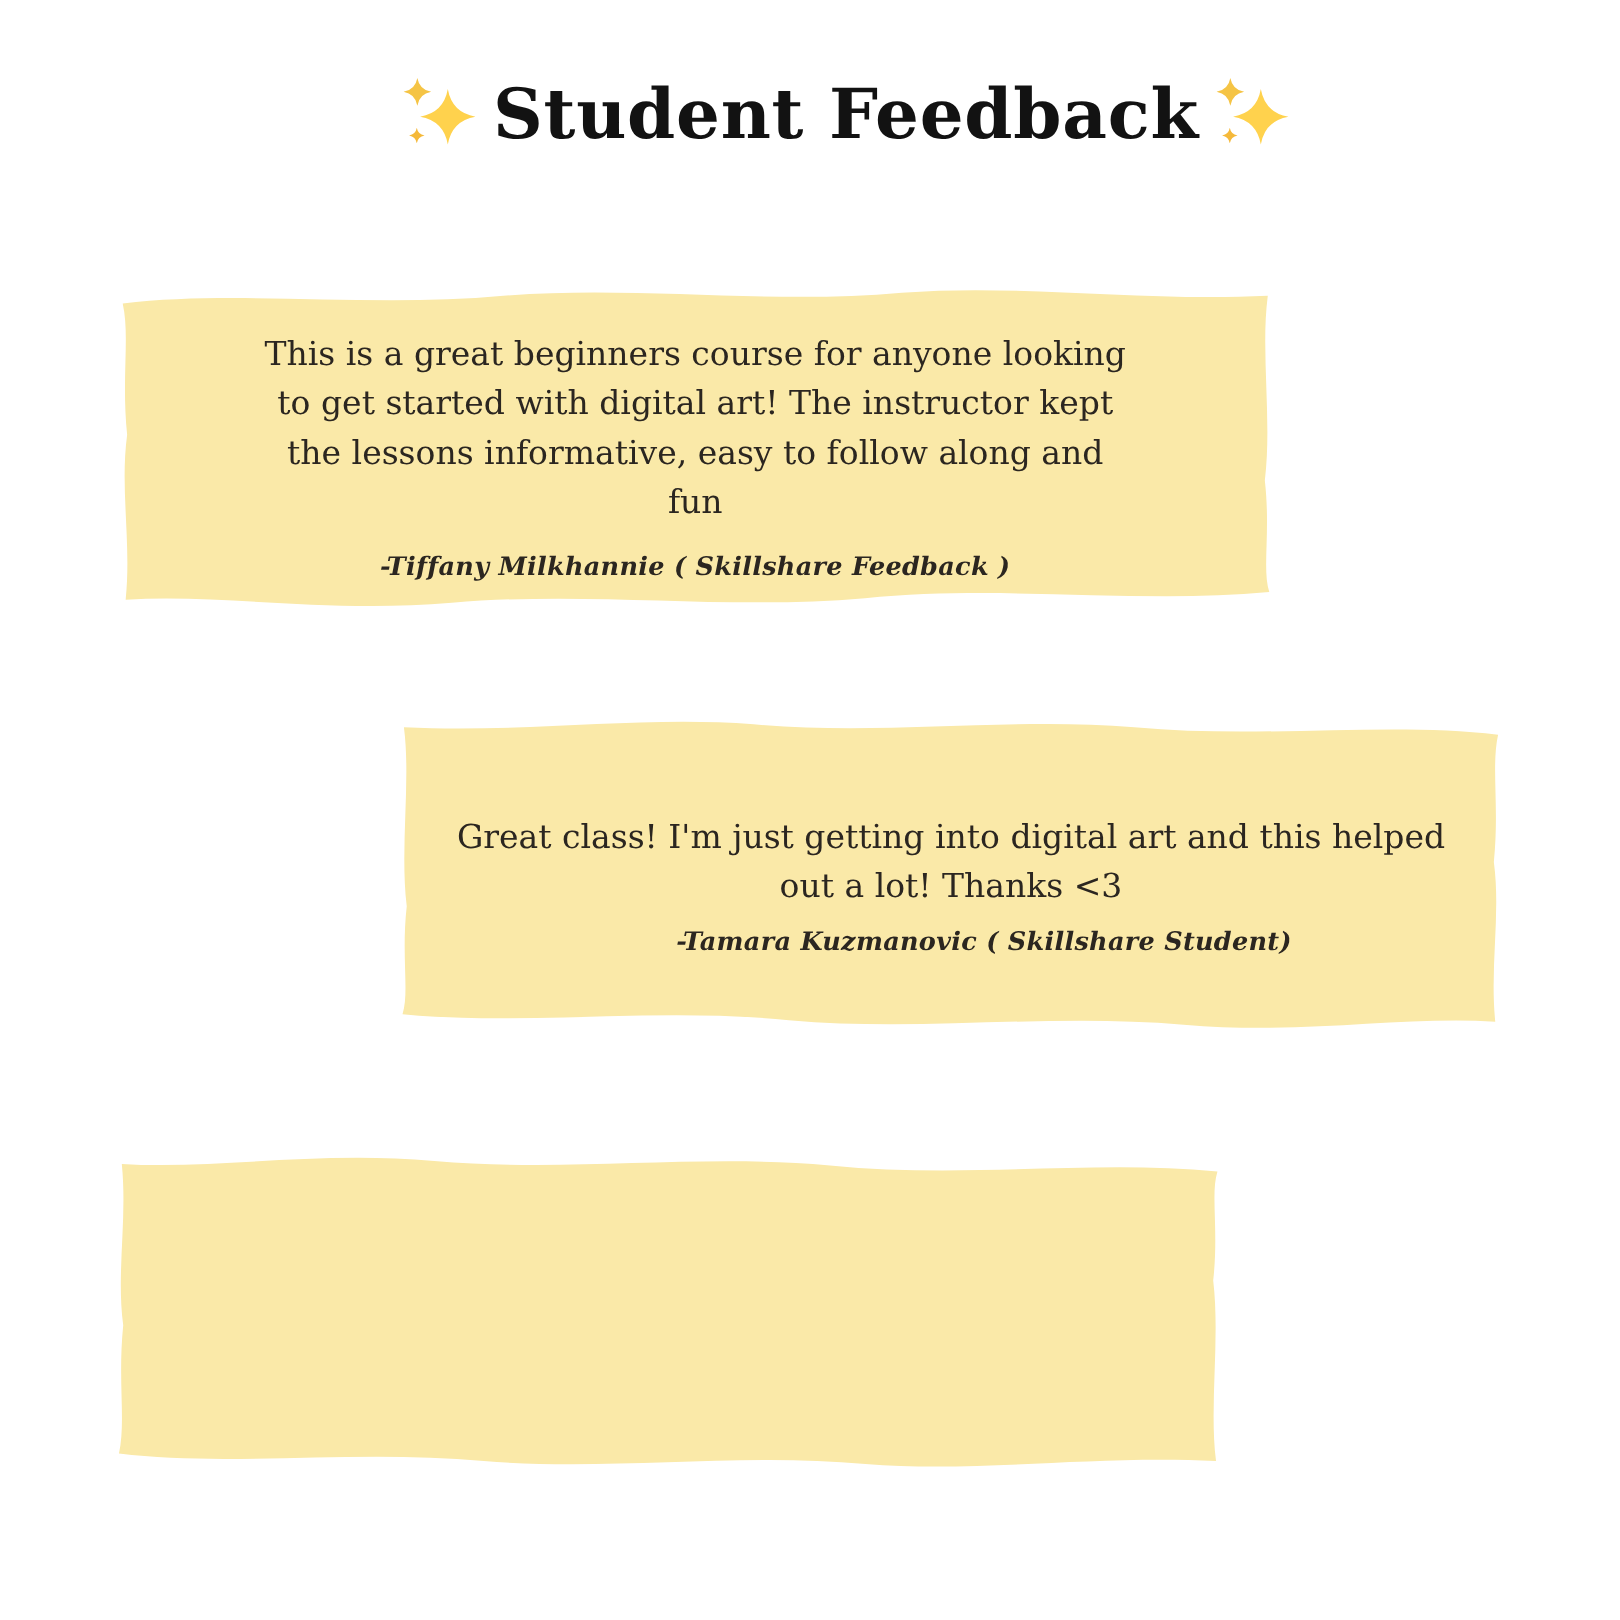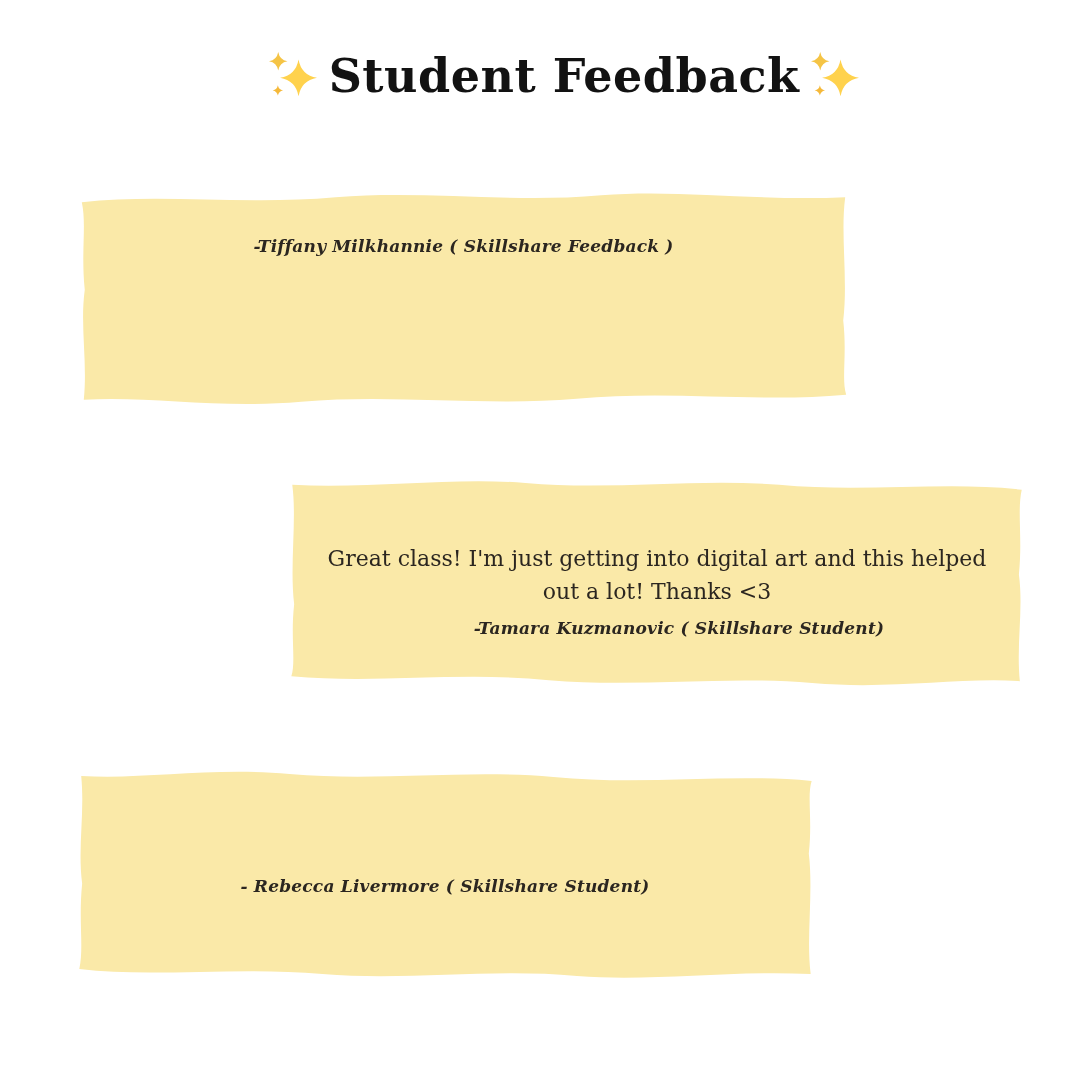--- a/index.html
+++ b/index.html
@@ -80,21 +80,21 @@
     font-size: 17px;
     letter-spacing: 0.2px;
     color: #2b2620;
     font-family: "DejaVu Serif", serif;
   }
 
   .card1 { left: 70px;  top: 186px; width: 787px; height: 224px; }
   .card1 .content { padding: 34px 40px 0 40px; }
   .card1 .attribution { margin-top: 16px; }
 
-  .card2 { left: 281px; top: 474px; width: 752px; height: 217px; }
+  .card2 { left: 258px; top: 474px; width: 752px; height: 217px; }
   .card2 .content { padding: 68px 20px 0 20px; }
   .card2 .attribution { margin-top: 10px; margin-left: 44px; }
 
   .card3 { left: 68px;  top: 766px; width: 754px; height: 219px; }
   .card3 .content { padding: 84px 24px 0 24px; }
   .card3 .attribution { margin-top: 26px; }
 </style>
 </head>
 <body>
 
@@ -136,37 +136,40 @@
       <use href="#star4" transform="scale(0.5)" fill="#f5c445"></use>
       <use href="#star4" transform="translate(4,36) scale(0.28)" fill="#f5b93a"></use>
     </svg>
   </div>
 
   <section class="card card1">
     <svg class="paper" viewBox="0 0 800 220" preserveAspectRatio="none" aria-hidden="true">
       <use href="#torn-paper" fill="#fae9a8"></use>
     </svg>
     <div class="content">
+      <p class="quote">This is a great beginners course for anyone looking
+to get started with digital art! The instructor kept
+the lessons informative, easy to follow along and
+fun</p>
       <p class="attribution">-Tiffany Milkhannie ( Skillshare Feedback )</p>
     </div>
   </section>
 
   <section class="card card2">
     <svg class="paper flip-x" viewBox="0 0 800 220" preserveAspectRatio="none" aria-hidden="true">
       <use href="#torn-paper" fill="#fae9a8"></use>
     </svg>
     <div class="content">
       <p class="quote">Great class! I'm just getting into digital art and this helped
 out a lot! Thanks &lt;3</p>
       <p class="attribution">-Tamara Kuzmanovic ( Skillshare Student)</p>
     </div>
   </section>
 
   <section class="card card3">
     <svg class="paper flip-y" viewBox="0 0 800 220" preserveAspectRatio="none" aria-hidden="true">
       <use href="#torn-paper" fill="#fae9a8"></use>
     </svg>
     <div class="content">
-      <p class="attribution">- Rebecca Livermore ( Skillshare Student)</p>
     </div>
   </section>
 
 </div>
 
 </body></html>

